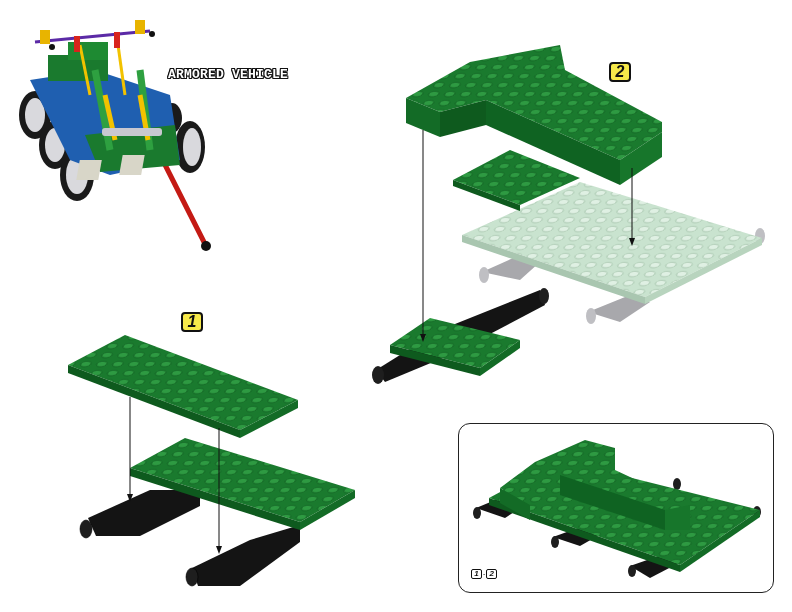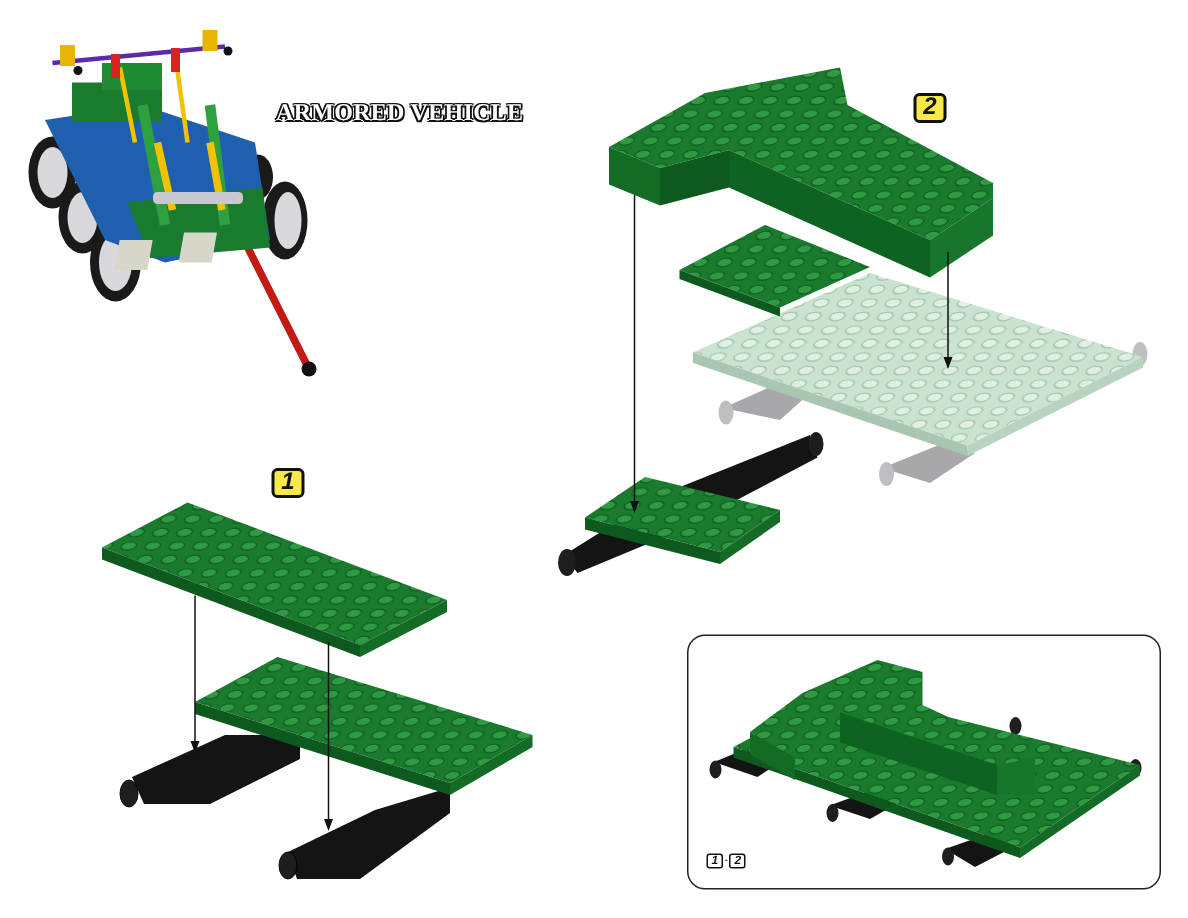--- a/index.html
+++ b/index.html
@@ -1,19 +1,19 @@
 <!DOCTYPE html>
 <html><head>
 <meta charset="utf-8">
 <style>
   html, body { margin:0; padding:0; background:#ffffff; }
   body { width:792px; height:612px; position:relative; overflow:hidden; font-family:"Liberation Sans", sans-serif; }
   .title-label {
-    position:absolute; left:184px; top:67px;
-    font-family:Liberation Serif, serif; font-weight:bold; font-size:16px;
+    position:absolute; left:168px; top:67px;
+    font-family:Liberation Mono, monospace; font-weight:bold; font-size:13px;
     color:#ffffff; letter-spacing:0.2px;
     text-shadow: -1px -1px 0 #111, 1px -1px 0 #111, -1px 1px 0 #111, 1px 1px 0 #111, 0 1px 0 #111, 0 -1px 0 #111, 1px 0 0 #111, -1px 0 0 #111;
     white-space:nowrap;
   }
   .step-badge {
     position:absolute; width:22px; height:20px; background:#f7e94a;
     border:2px solid #111; border-radius:4px; box-sizing:border-box;
     font-family:"Liberation Sans", sans-serif; font-weight:bold; font-style:italic;
     font-size:16px; line-height:16px; text-align:center; color:#111;
   }

